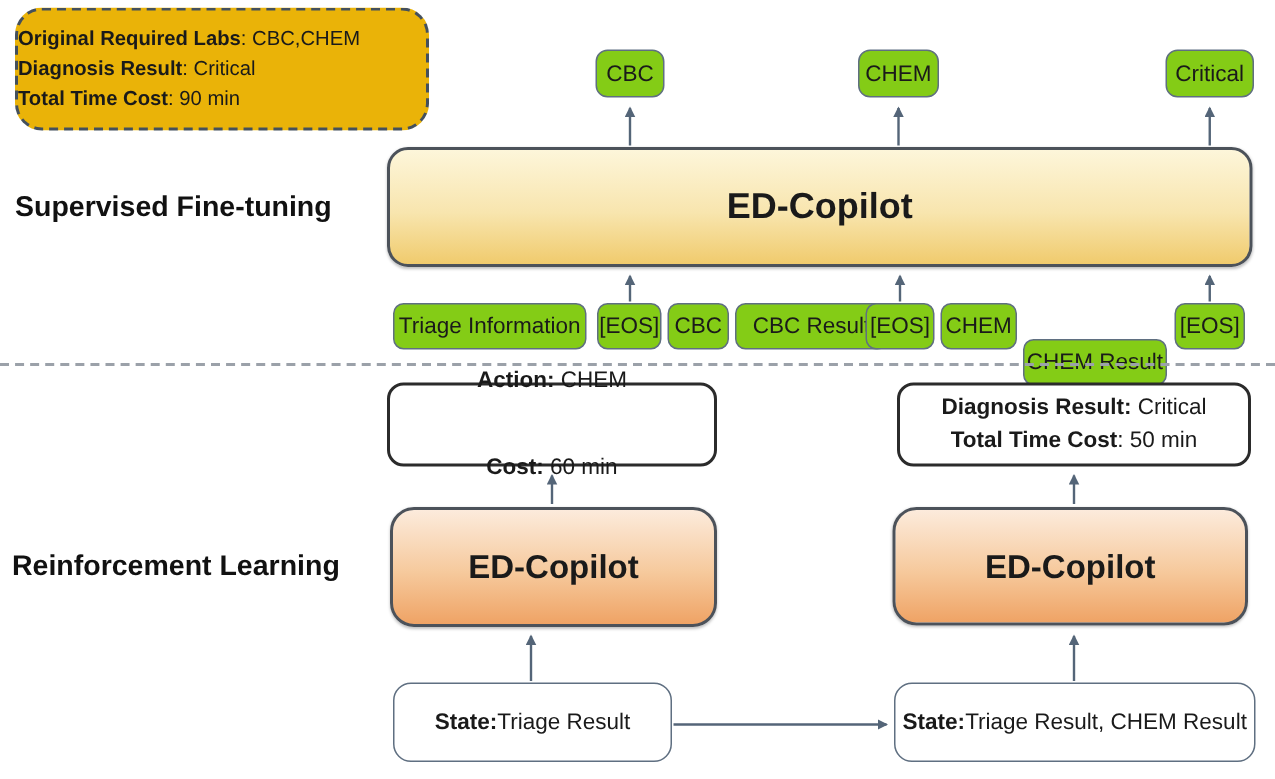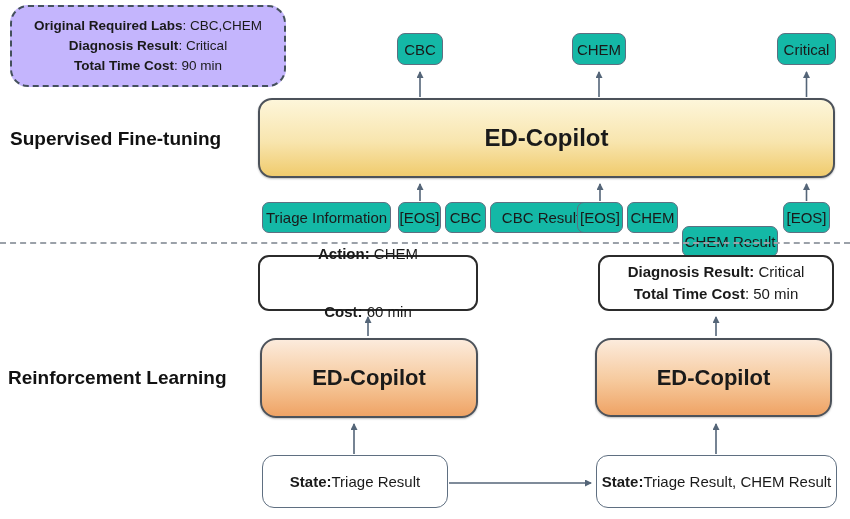--- a/index.html
+++ b/index.html
@@ -6,22 +6,22 @@
   .canvas {
     position:relative; width:850px; height:519px; background:#ffffff;
     font-family:"Liberation Sans", sans-serif; color:#1a1a1a; overflow:hidden;
   }
   .abs { position:absolute; box-sizing:border-box; }
 
   
   #info-box {
     left:10px; top:5px; width:276px; height:82px;
     border:2px dashed #44505c; border-radius:18px;
-    display:flex; flex-direction:column; justify-content:center; align-items:center;
-    font-size:13.5px; line-height:1.5; background:#c4b5fd;
+    display:flex; flex-direction:column; justify-content:center; align-items:flex-start;
+    font-size:13.5px; line-height:1.5; background:#eab308;
   }
   .b { font-weight:bold; }
 
   
   .section-label {
     font-weight:bold; font-size:19px; text-align:left; color:#111;
   }
   #sft-label { left:10px; top:128px; width:245px; }
   #rl-label  { left:8px;  top:367px; width:245px; }
 
@@ -39,21 +39,21 @@
   .rl-model {
     border-radius:16px; font-size:22px;
     background:linear-gradient(to bottom, #fcebdc 0%, #f6c99c 55%, #efa365 100%);
   }
   #rl-model-left  { left:260px; top:338px; width:218px; height:80px; }
   #rl-model-right { left:595px; top:338px; width:237px; height:79px; }
 
   
   .slate-box {
     display:flex; align-items:center; justify-content:center;
-    background:#14b8a6; border:1.5px solid #5f6f81; border-radius:7px;
+    background:#84cc16; border:1.5px solid #5f6f81; border-radius:7px;
     font-size:15px; white-space:nowrap;
   }
   .topbox { top:33px; height:32px; border-radius:8px; }
   #out-cbc      { left:397px; width:46px; }
   #out-chem     { left:572px; width:54px; }
   #out-critical { left:777px; width:59px; }
 
   .tok { top:202px; height:31px; }
   #tok1 { left:262px; width:129px; }
   #tok2 { left:398px; width:43px; }

